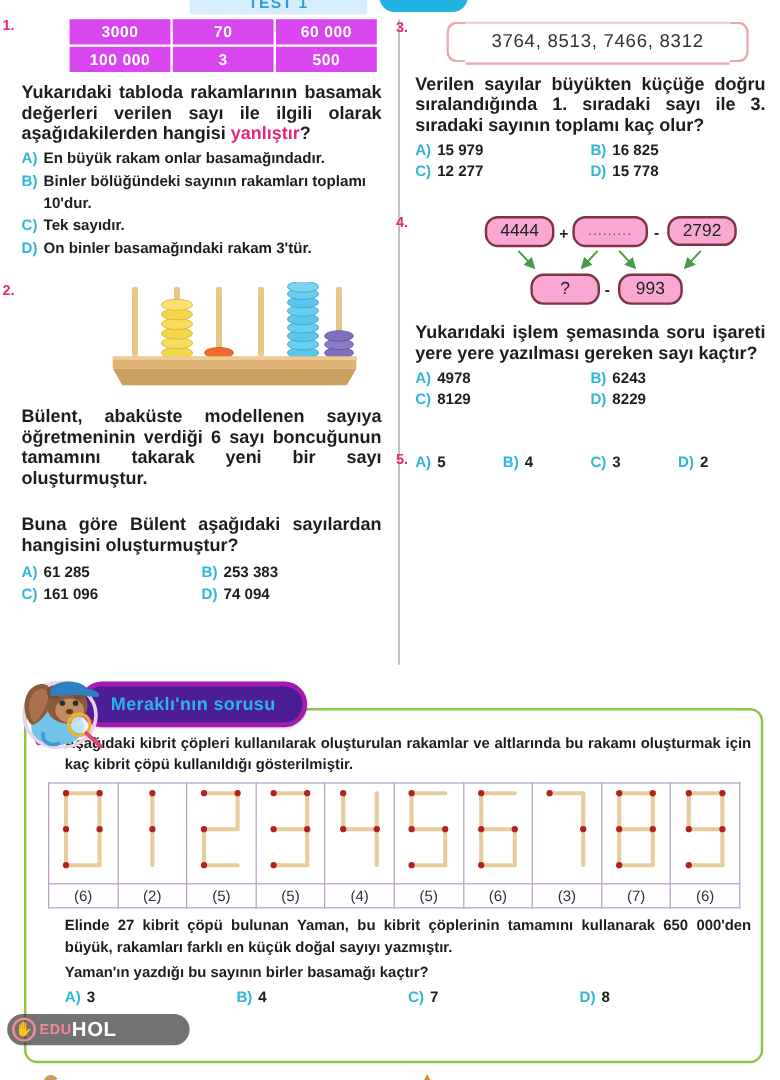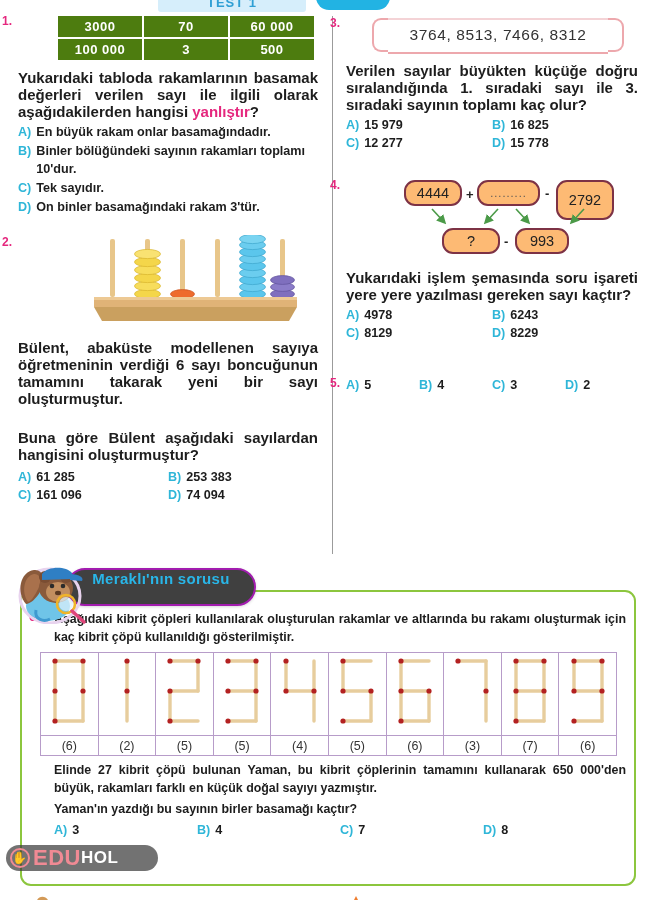--- a/index.html
+++ b/index.html
@@ -55,21 +55,21 @@
     font-size:12.6px; line-height:18px; font-weight:600; color:#1d1d1d;
   }
   .opt .tag { color:#2fb6d8; font-weight:bold; margin-right:5px; white-space:nowrap; }
   .opt-2col .opt { width:50%; }
   .opt-stack .opt { width:100%; margin-bottom:1px; }
   .opt-4col .opt { width:25%; }
 
   
   .pink-table { border-collapse:separate; border-spacing:2px; margin:0 0 7px 38px; }
   .pink-table td {
-    background:#4d7c0f; color:#ffffff; font-size:13px; font-weight:600;
+    background:#d946ef; color:#ffffff; font-size:13px; font-weight:600;
     text-align:center; padding:3px 0; width:84px; letter-spacing:0.5px;
   }
 
   
   .abacus-wrap { height:96px; position:relative; margin:4px 0 8px 0; }
   .abacus { position:absolute; left:70px; top:0; }
 
   
   .bracket {
     position:relative; margin:2px 0 8px 26px; width:252px; height:38px;
@@ -90,37 +90,37 @@
   .bracket .nums {
     position:absolute; left:0; right:0; top:0; height:38px;
     display:flex; align-items:center; justify-content:center;
     font-size:15.5px; color:#333; letter-spacing:0.6px; font-weight:500;
   }
 
   
   .flow { position:relative; height:86px; margin:0 0 5px 0; }
   .fbox {
     position:absolute; border:2px solid #7d3245; border-radius:11px;
-    background:#fdba74; display:flex; align-items:center; justify-content:center;
+    background:#f9a8d4; display:flex; align-items:center; justify-content:center;
     font-size:14.5px; color:#222; font-weight:500;
   }
   .fop { position:absolute; font-size:13px; color:#222; font-weight:600; }
   .farrow { position:absolute; }
 
   
   .merak-wrap { position:absolute; left:14px; top:566px; width:622px; height:322px; }
   .merak-box {
     position:absolute; left:6px; top:24px; width:616px; height:296px;
     border:2px solid #8cc63e; border-radius:11px; background:#fff;
   }
   .merak-tab {
     position:absolute; left:52px; top:2px; width:190px; height:38px;
-    background:#404040; border:2px solid #a21caf; border-radius:19px;
+    background:#4c1d95; border:4px solid #a21caf; border-radius:19px;
     box-shadow:0 1px 3px rgba(0,0,0,.16);
-    display:flex; justify-content:center;
+    display:flex; align-items:center; justify-content:center;
     font-size:15px; font-weight:bold; color:#29b6e8; letter-spacing:0.3px;
     z-index:4;
   }
   .merak-mascot { position:absolute; left:0px; top:-4px; z-index:5; }
 
   .merak-inner { position:absolute; left:16px; top:44px; width:596px; }
   .merak-intro { font-size:12.4px; line-height:18px; font-weight:600; color:#1d1d1d; text-align:justify; }
   .merak-qnum { position:absolute; left:-1px; top:0; font-size:12px; font-weight:bold; color:#e5277e; }
 
   
@@ -137,21 +137,21 @@
   .watermark {
     position:absolute; left:6px; top:845px; width:152px; height:26px;
     background:rgba(60,60,60,.72); border-radius:13px;
     display:flex; align-items:center; z-index:30;
   }
   .wm-logo {
     width:20px; height:20px; margin-left:4px; border-radius:50%;
     border:2px solid #f08a94; display:flex; align-items:center; justify-content:center;
     color:#f08a94; font-size:12px;
   }
-  .wm-edu { color:#f08a94; font-size:22px; font-weight:bold; letter-spacing:0.5px; margin-left:3px; }
+  .wm-edu { color:#f08a94; font-size:12px; font-weight:bold; letter-spacing:0.5px; margin-left:3px; }
   .wm-hol { color:#ffffff; font-size:17px; font-weight:bold; letter-spacing:0.5px; }
 
   
   .bottom-crop { position:absolute; left:0; top:890px; width:650px; height:10px; }
 </style>
 </head>
 <body>
 
 <div class="top-strip">
   <div class="blue-bar">TEST 1</div>
@@ -327,21 +327,21 @@
     </div>
 
     <div class="q" style="margin-top:26px;">
       <span class="qnum">4.</span>
 
       <div class="flow">
         <div class="fbox" style="left:58px; top:2px; width:58px; height:26px;">4444</div>
         <div class="fop" style="left:120px; top:9px;">+</div>
         <div class="fbox" style="left:131px; top:2px; width:63px; height:26px; font-size:11px; color:#555; letter-spacing:1px;">.........</div>
         <div class="fop" style="left:199px; top:8px;">-</div>
-        <div class="fbox" style="left:210px; top:2px; width:58px; height:40px;">2792</div>
+        <div class="fbox" style="left:210px; top:2px; width:58px; height:25px;">2792</div>
 
         <svg class="farrow" style="left:0; top:0;" width="292" height="86" viewBox="0 0 292 86">
           <defs>
             <marker id="ah" markerWidth="6" markerHeight="6" refX="4" refY="3" orient="auto">
               <path d="M0,0 L6,3 L0,6 Z" fill="#4b9a48"></path>
             </marker>
           </defs>
           <line x1="86" y1="31" x2="98" y2="44" stroke="#4b9a48" stroke-width="1.6" marker-end="url(#ah)"></line>
           <line x1="152" y1="31" x2="140" y2="44" stroke="#4b9a48" stroke-width="1.6" marker-end="url(#ah)"></line>
           <line x1="170" y1="31" x2="182" y2="44" stroke="#4b9a48" stroke-width="1.6" marker-end="url(#ah)"></line>

